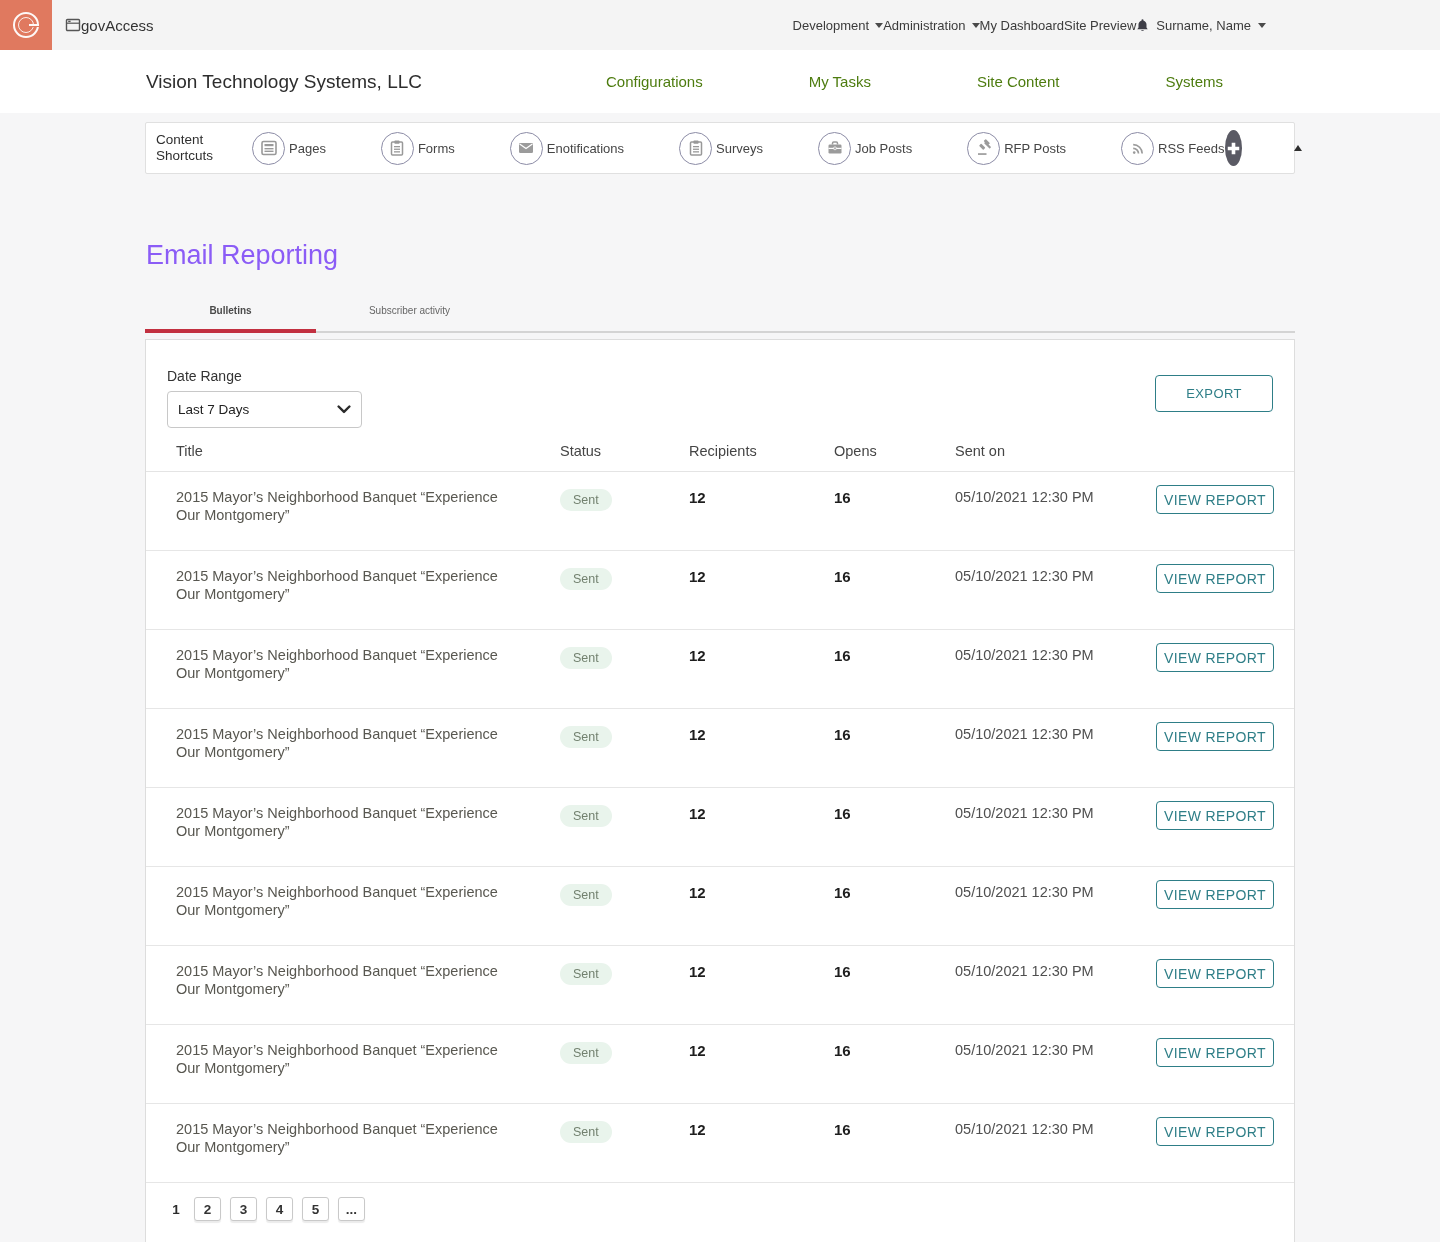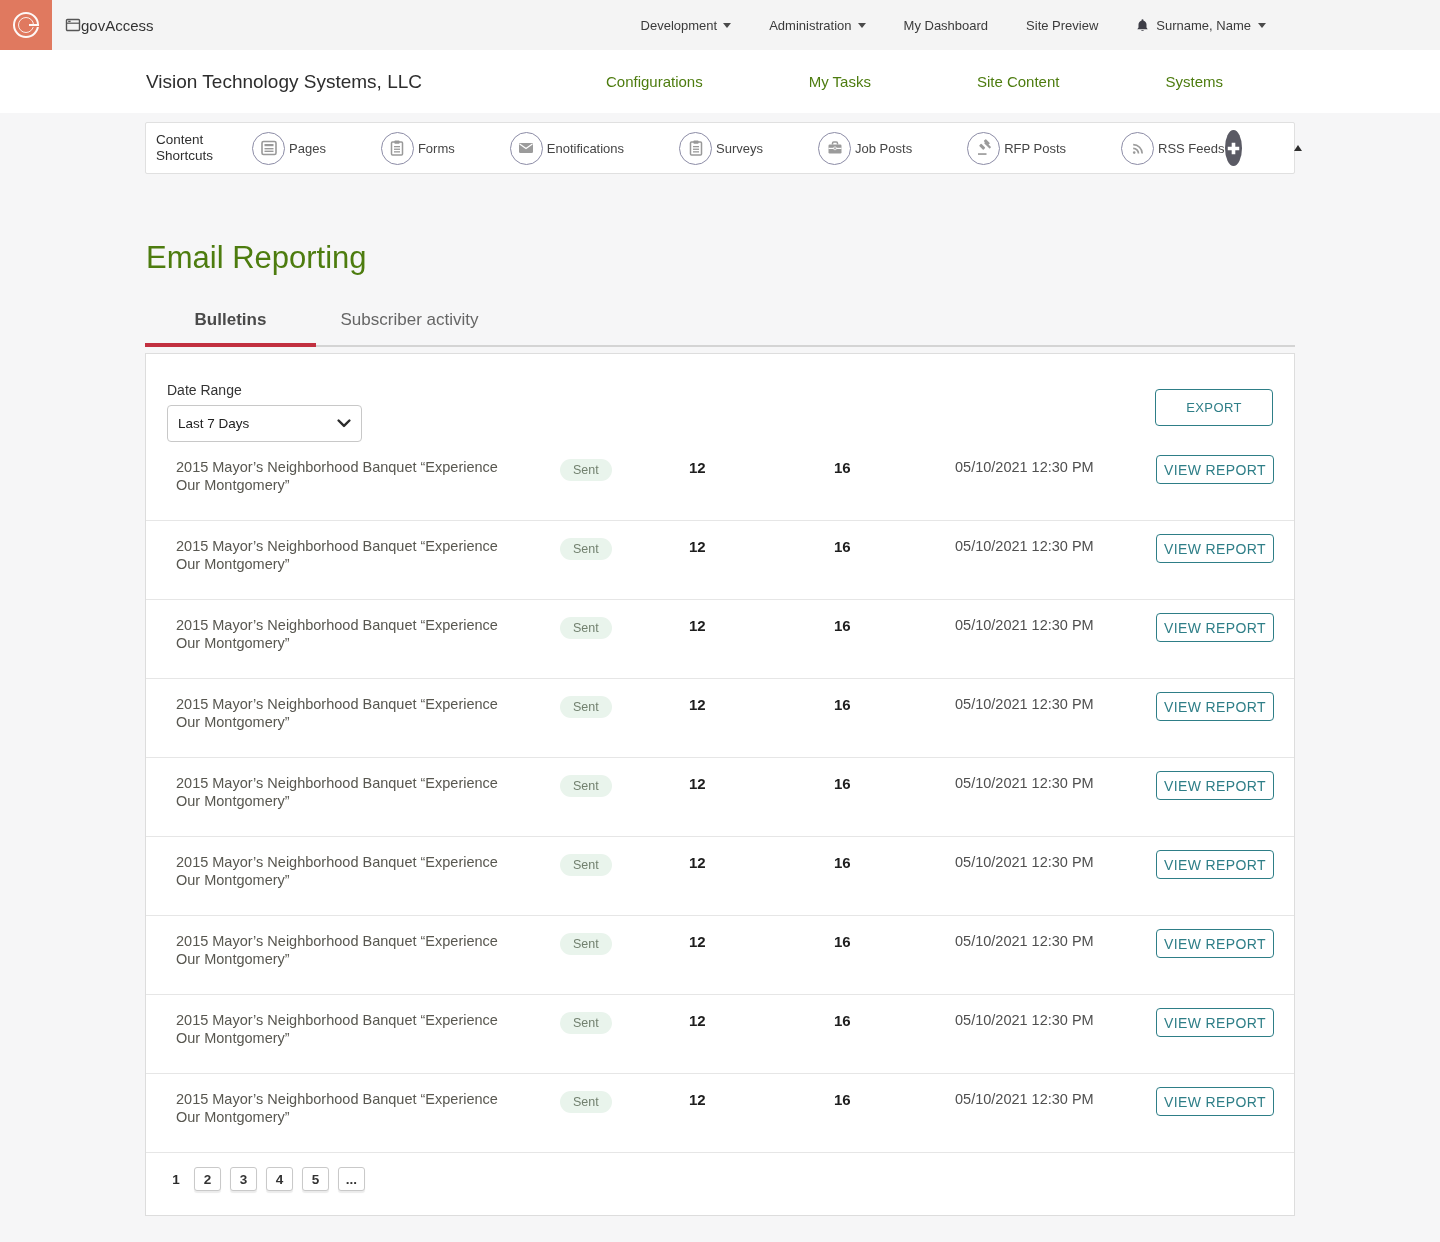--- a/index.html
+++ b/index.html
@@ -20,21 +20,21 @@
     --plus-gray:#5a5a64;
   }
 
   
   .topbar { height:50px; background:#f4f4f4; display:flex; align-items:center; }
   .logo-sq { width:52px; height:50px; background:var(--brand-salmon); display:flex; align-items:center; justify-content:center; cursor:pointer; }
   .logo-g { width:26px; height:26px; border:2px solid rgba(255,255,255,.95); border-radius:50%; position:relative; }
   .logo-g::before { content:''; position:absolute; inset:3px; border:1px solid rgba(255,255,255,.85); border-radius:50%; }
   .logo-g::after { content:''; position:absolute; right:-2px; top:10px; width:10px; height:2.5px; background:var(--brand-salmon); box-shadow:0 2px 0 rgba(255,255,255,.95) inset; }
   .topbar-brand { display:flex; align-items:center; margin-left:13px; font-size:15px; color:#333; }
-  .topbar-nav { margin-left:auto; margin-right:174px; display:flex; align-items:center; gap:38px; font-size:13px; color:#3b3b3b; }
+  .topbar-nav { margin-left:auto; margin-right:174px; display:flex; align-items:center; font-size:13px; color:#3b3b3b; }
   .topnav-item { display:flex; align-items:center; gap:6px; cursor:pointer; white-space:nowrap; }
   .caret-down { width:0; height:0; border-left:4px solid transparent; border-right:4px solid transparent; border-top:5px solid #4a4a4a; display:inline-block; }
   .user-item { display:flex; align-items:center; gap:7px; cursor:pointer; }
 
   
   .site-header { height:63px; background:#ffffff; display:flex; align-items:center; }
   .site-name { margin-left:146px; font-size:19px; color:#2d2d2d; }
   .site-nav { margin-left:auto; margin-right:217px; display:flex; gap:106px; font-size:15px; color:#4d7c0f; }
   .site-nav-item { cursor:pointer; white-space:nowrap; }
 
@@ -49,23 +49,23 @@
   }
   .shortcuts-label { font-size:13.5px; color:#2f2f2f; line-height:1.2; margin-right:39px; }
   .shortcuts-items { display:flex; align-items:flex-end; gap:55px; }
   .shortcut-item { display:flex; align-items:center; gap:4px; cursor:pointer; }
   .shortcut-circle { width:33px; height:33px; border:1px solid #8c8ca6; border-radius:50%; display:flex; align-items:center; justify-content:center; background:#fff; flex:none; }
   .shortcut-label { font-size:13px; color:#454545; white-space:nowrap; }
   .plus-button { margin-left:auto; width:36px; height:36px; border-radius:50%; background:var(--plus-gray); border:none; display:flex; align-items:center; justify-content:center; cursor:pointer; }
   .collapse-caret { margin-left:52px; margin-right:8px; width:0; height:0; border-left:4.5px solid transparent; border-right:4.5px solid transparent; border-bottom:6px solid #2e2e2e; cursor:pointer; }
 
   
-  .page-title { margin:66px 0 0 146px; font-size:31px; font-weight:400; color:#4d7c0f; }
+  .page-title { margin:66px 0 0 146px; font-size:27px; font-weight:400; color:#8b5cf6; }
   .tabs { margin:25px 145px 0; display:flex; border-bottom:2px solid #d4d4d4; }
-  .tab { padding:9px 0 13px; text-align:center; font-size:17px; color:#666; cursor:pointer; margin-bottom:-2px; }
+  .tab { padding:9px 0 13px; text-align:center; font-size:10px; color:#666; cursor:pointer; margin-bottom:-2px; }
   .tab.active { font-weight:700; color:#4a4a4a; border-bottom:4px solid var(--tab-red); }
   .tab-bulletins { width:171px; }
   .tab-subscriber { width:187px; }
 
   
   .main-card { width:1150px; margin:6px 0 0 145px; background:#fff; border:1px solid #dddddd; padding-bottom:24px; }
   .filters { position:relative; padding:28px 21px 0; }
   .filter-label { font-size:14px; color:#333; }
   .select-box {
     margin-top:7px; width:195px; height:37px; border:1px solid #c8c8c8; border-radius:4px;
@@ -286,20 +286,28 @@
         <span>
           <svg width="14" height="9" viewBox="0 0 14 9">
               <path d="M1.6 1.5 L7 6.9 L12.4 1.5" stroke="#2b2b2b" stroke-width="2.4" fill="none" stroke-linecap="round" stroke-linejoin="round"></path>
             </svg>
         </span>
       </div>
       <button class="btn-outline export-btn">EXPORT</button>
     </div>
 
     <div class="table">
+      <div class="grid-cols table-header">
+        <div class="col-title">Title</div>
+        <div>Status</div>
+        <div>Recipients</div>
+        <div>Opens</div>
+        <div>Sent on</div>
+        <div></div>
+      </div>
       <div>
       <div class="grid-cols table-row">
         <div class="row-title">2015 Mayor’s Neighborhood Banquet “Experience Our Montgomery”</div>
         <div><span class="sent-badge">Sent</span></div>
         <div class="num-cell">12</div>
         <div class="num-cell">16</div>
         <div class="date-cell">05/10/2021 12:30 PM</div>
         <div><button class="btn-outline view-report-btn">VIEW REPORT</button></div>
       </div>
 

